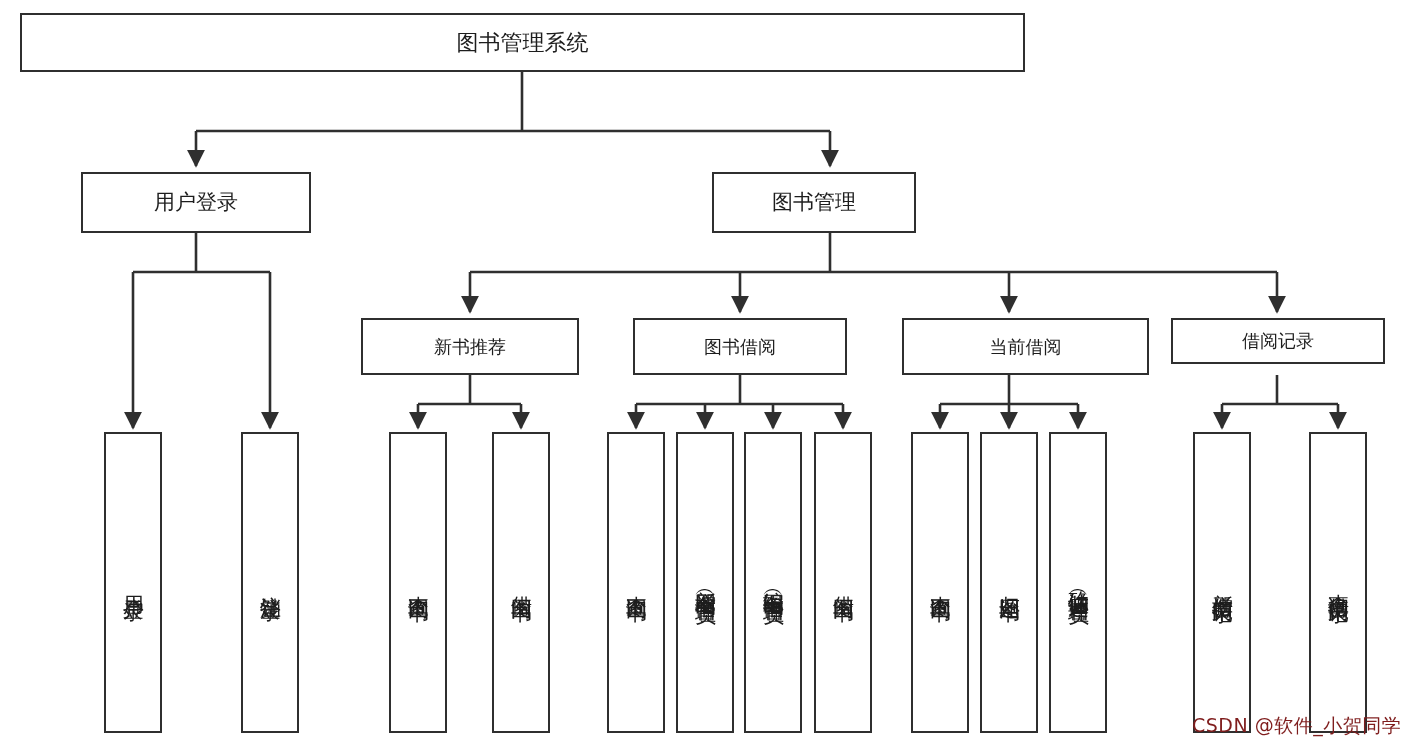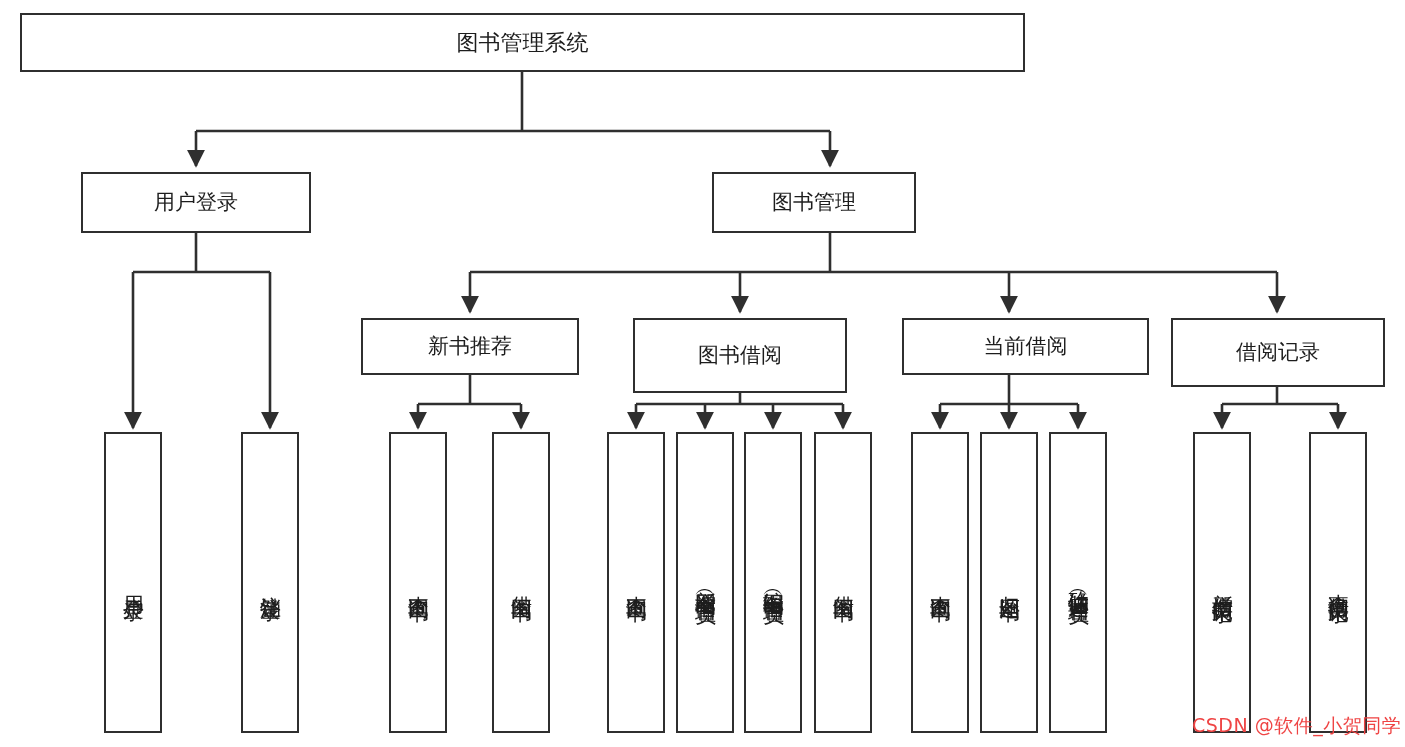--- a/index.html
+++ b/index.html
@@ -37,42 +37,42 @@
     line-height: 1.18;
     text-align: center;
   }
   .node.root {
     font-size: 22px;
   }
   .node.lvl1 {
     font-size: 21px;
   }
   .node.lvl2 {
-    font-size: 21px;
+    font-size: 18px;
   }
   .node.leaf {
     font-size: 21px;
     writing-mode: vertical-rl;
     text-orientation: upright;
     align-items: center;
     justify-content: center;
     letter-spacing: 2px;
     padding-top: 4px;
     padding-bottom: 4px;
   }
   .node.leaf .vtext {
     writing-mode: vertical-rl;
     text-orientation: upright;
     display: block;
     white-space: normal;
   }
   .watermark {
     position: absolute;
     font-size: 19px;
-    color: #ef4444;
+    color: #7f1d1d;
     white-space: nowrap;
     letter-spacing: 0.5px;
   }
 </style>
 </head>
 <body>
 
 <div id="canvas">
 
   <svg class="edges" viewBox="0 0 1405 747">
@@ -135,27 +135,27 @@
   <div class="node lvl1" style="left:81px; top:172px; width:230px; height:61px;">
     <span>用户登录</span>
   </div>
   <div class="node lvl1" style="left:712px; top:172px; width:204px; height:61px;">
     <span>图书管理</span>
   </div>
 
   <div class="node lvl2" style="left:361px; top:318px; width:218px; height:57px;">
     <span>新书推荐</span>
   </div>
-  <div class="node lvl2" style="left:633px; top:318px; width:214px; height:75px;">
+  <div class="node lvl2" style="left:633px; top:318px; width:214px; height:57px;">
     <span>图书借阅</span>
   </div>
   <div class="node lvl2" style="left:902px; top:318px; width:247px; height:57px;">
     <span>当前借阅</span>
   </div>
-  <div class="node lvl2" style="left:1171px; top:318px; width:214px; height:69px;">
+  <div class="node lvl2" style="left:1171px; top:318px; width:214px; height:46px;">
     <span>借阅记录</span>
   </div>
 
   <div class="node leaf" style="left:104px; top:432px; width:58px; height:301px;">
     <span class="vtext">用户登录</span>
   </div>
   <div class="node leaf" style="left:241px; top:432px; width:58px; height:301px;">
     <span class="vtext">注销登录</span>
   </div>
 

